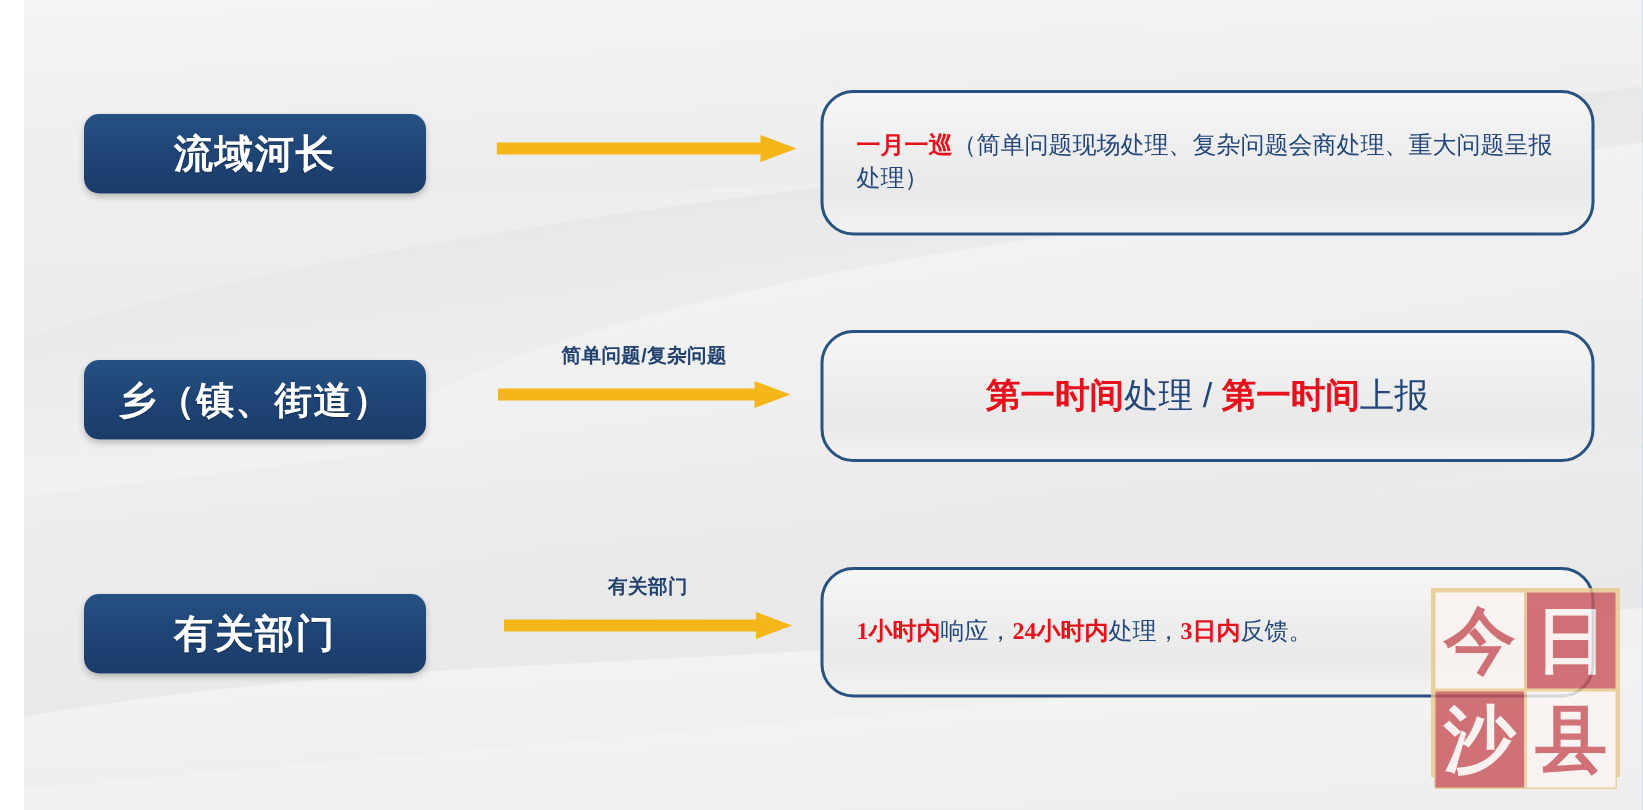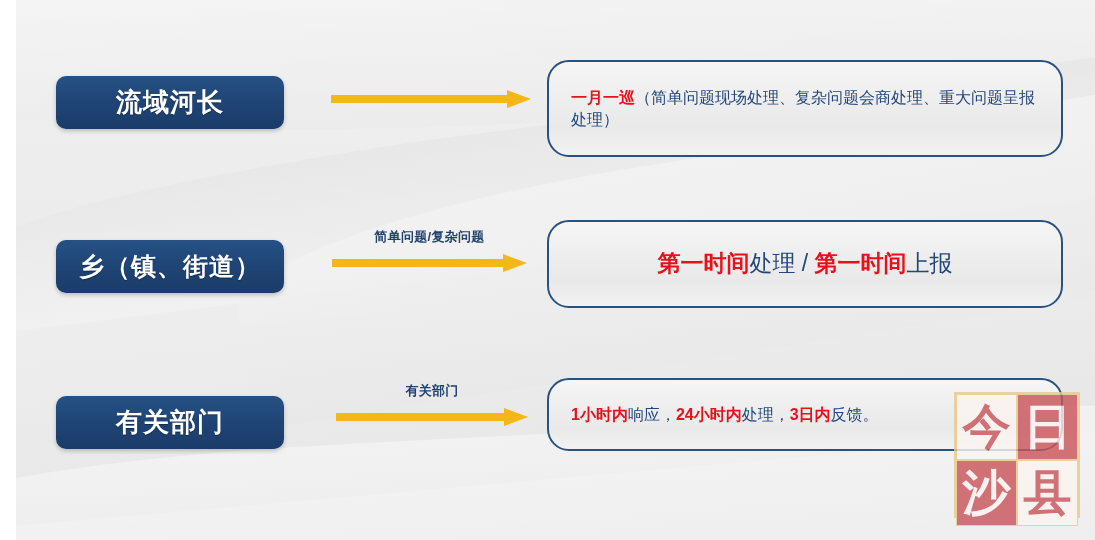--- a/index.html
+++ b/index.html
@@ -137,21 +137,21 @@
     box-sizing: border-box;
     display: flex;
     align-items: center;
     color: #23477a;
     font-size: 16px;
     line-height: 1.35;
   }
   .msgbox .inner { padding: 0 16px 0 22px; width: 100%; }
   .row-1 .msgbox { top: 0px; height: 97px; }
   .row-2 .msgbox { top: 0px; height: 88px; }
-  .row-3 .msgbox { top: 0px; height: 73px; }
+  .row-3 .msgbox { top: 0px; height: 87px; font-family: Liberation Serif, serif; }
 
   .row-2 .msgbox .inner { text-align: center; padding: 0 14px; }
   .row-2 .msgbox { font-size: 23px; }
 
   .hl {
     color: #e8101a;
     font-weight: bold;
   }
   .nm { color: #23477a; }
 

